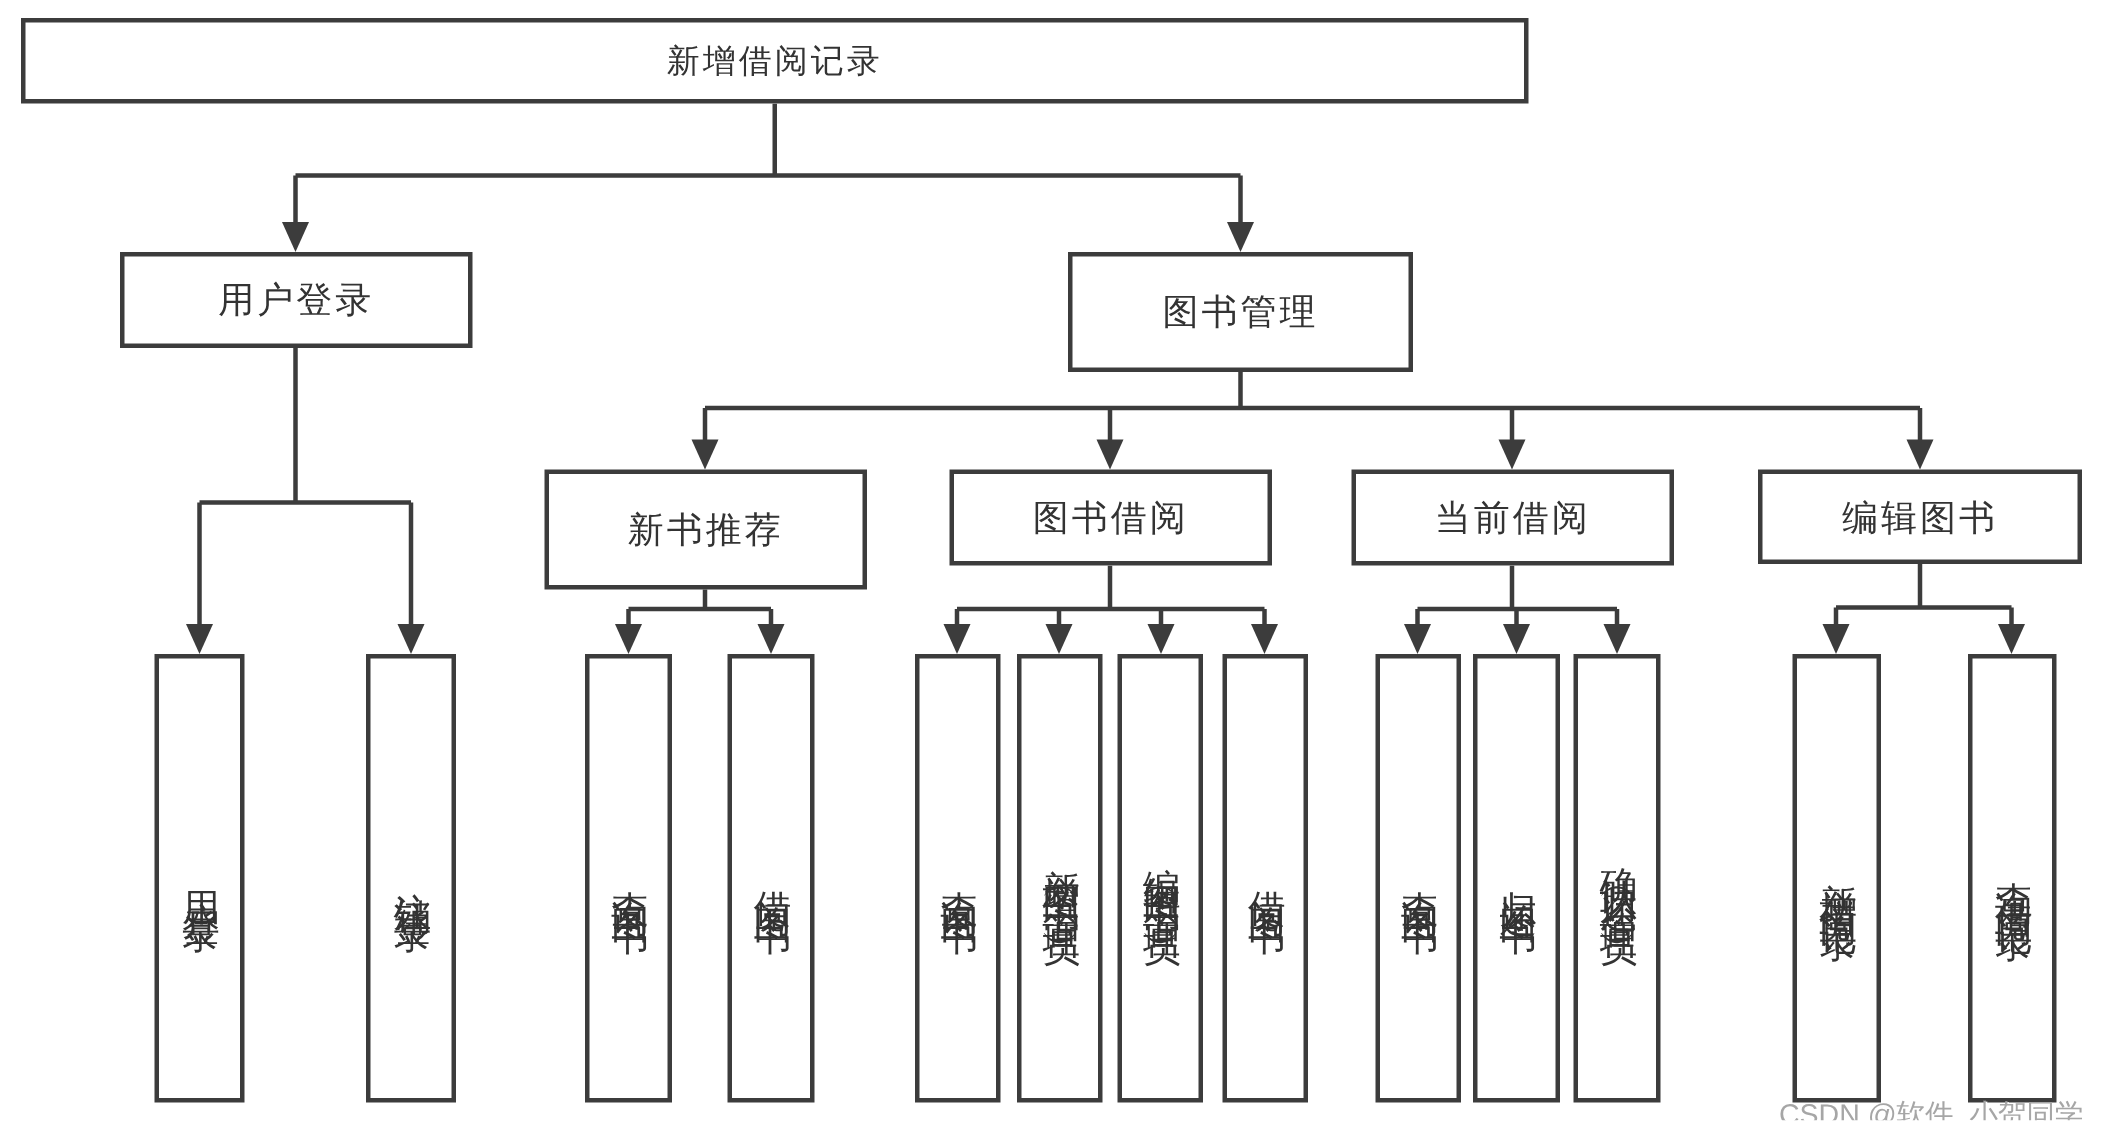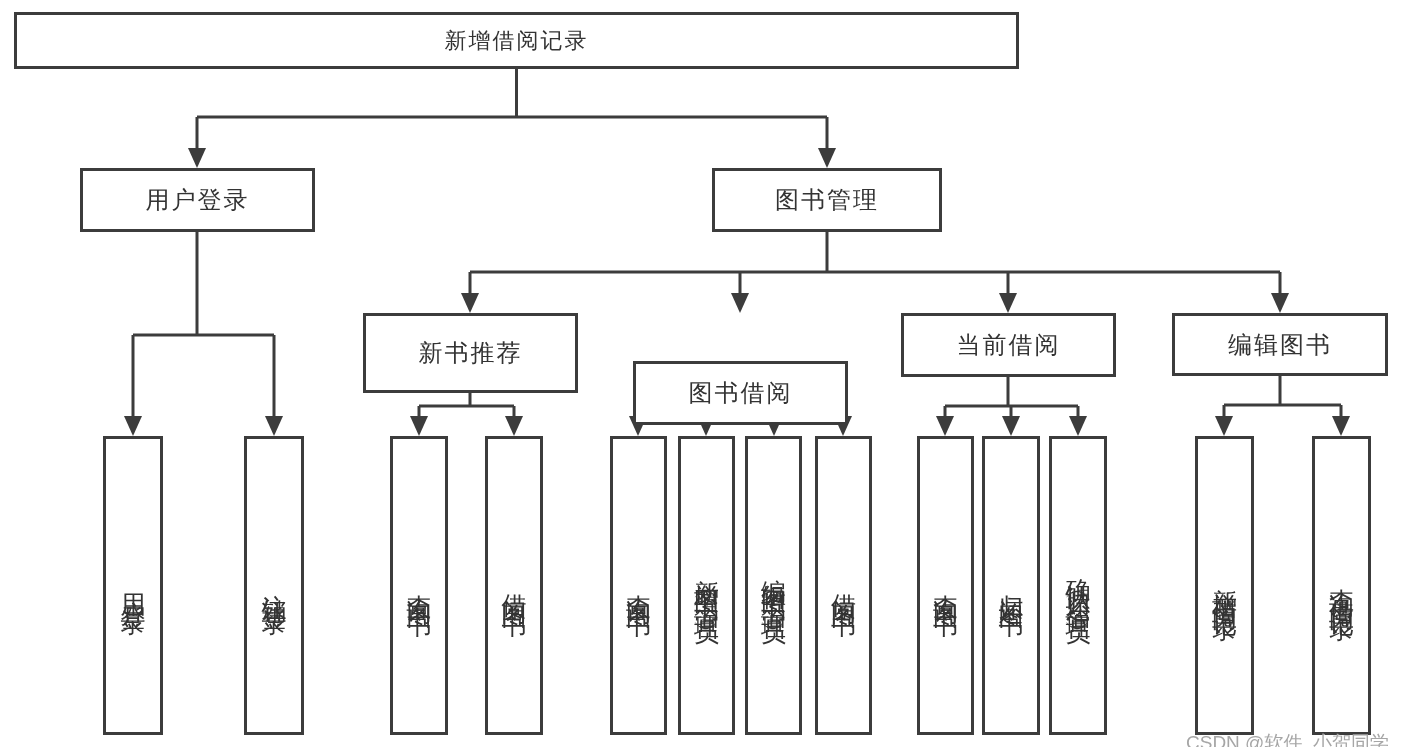--- a/index.html
+++ b/index.html
@@ -91,28 +91,28 @@
     </g>
   </svg>
 
   <div class="box" style="left:14px;top:12px;width:1005px;height:57px;">
     <span class="hlabel root-label">新增借阅记录</span>
   </div>
 
   <div class="box" style="left:80px;top:168px;width:235px;height:64px;">
     <span class="hlabel">用户登录</span>
   </div>
-  <div class="box" style="left:712px;top:168px;width:230px;height:64px;">
+  <div class="box" style="left:712px;top:168px;width:230px;height:80px;">
     <span class="hlabel">图书管理</span>
   </div>
 
   <div class="box" style="left:363px;top:313px;width:215px;height:80px;justify-content:center;">
     <span class="hlabel">新书推荐</span>
   </div>
-  <div class="box" style="left:633px;top:313px;width:215px;height:64px;margin-top:48px;">
+  <div class="box" style="left:633px;top:313px;width:215px;height:64px;">
     <span class="hlabel">图书借阅</span>
   </div>
   <div class="box" style="left:901px;top:313px;width:215px;height:64px;">
     <span class="hlabel">当前借阅</span>
   </div>
   <div class="box" style="left:1172px;top:313px;width:216px;height:63px;">
     <span class="hlabel">编辑图书</span>
   </div>
 
   <div class="box" style="left:103px;top:436px;width:60px;height:299px;">

